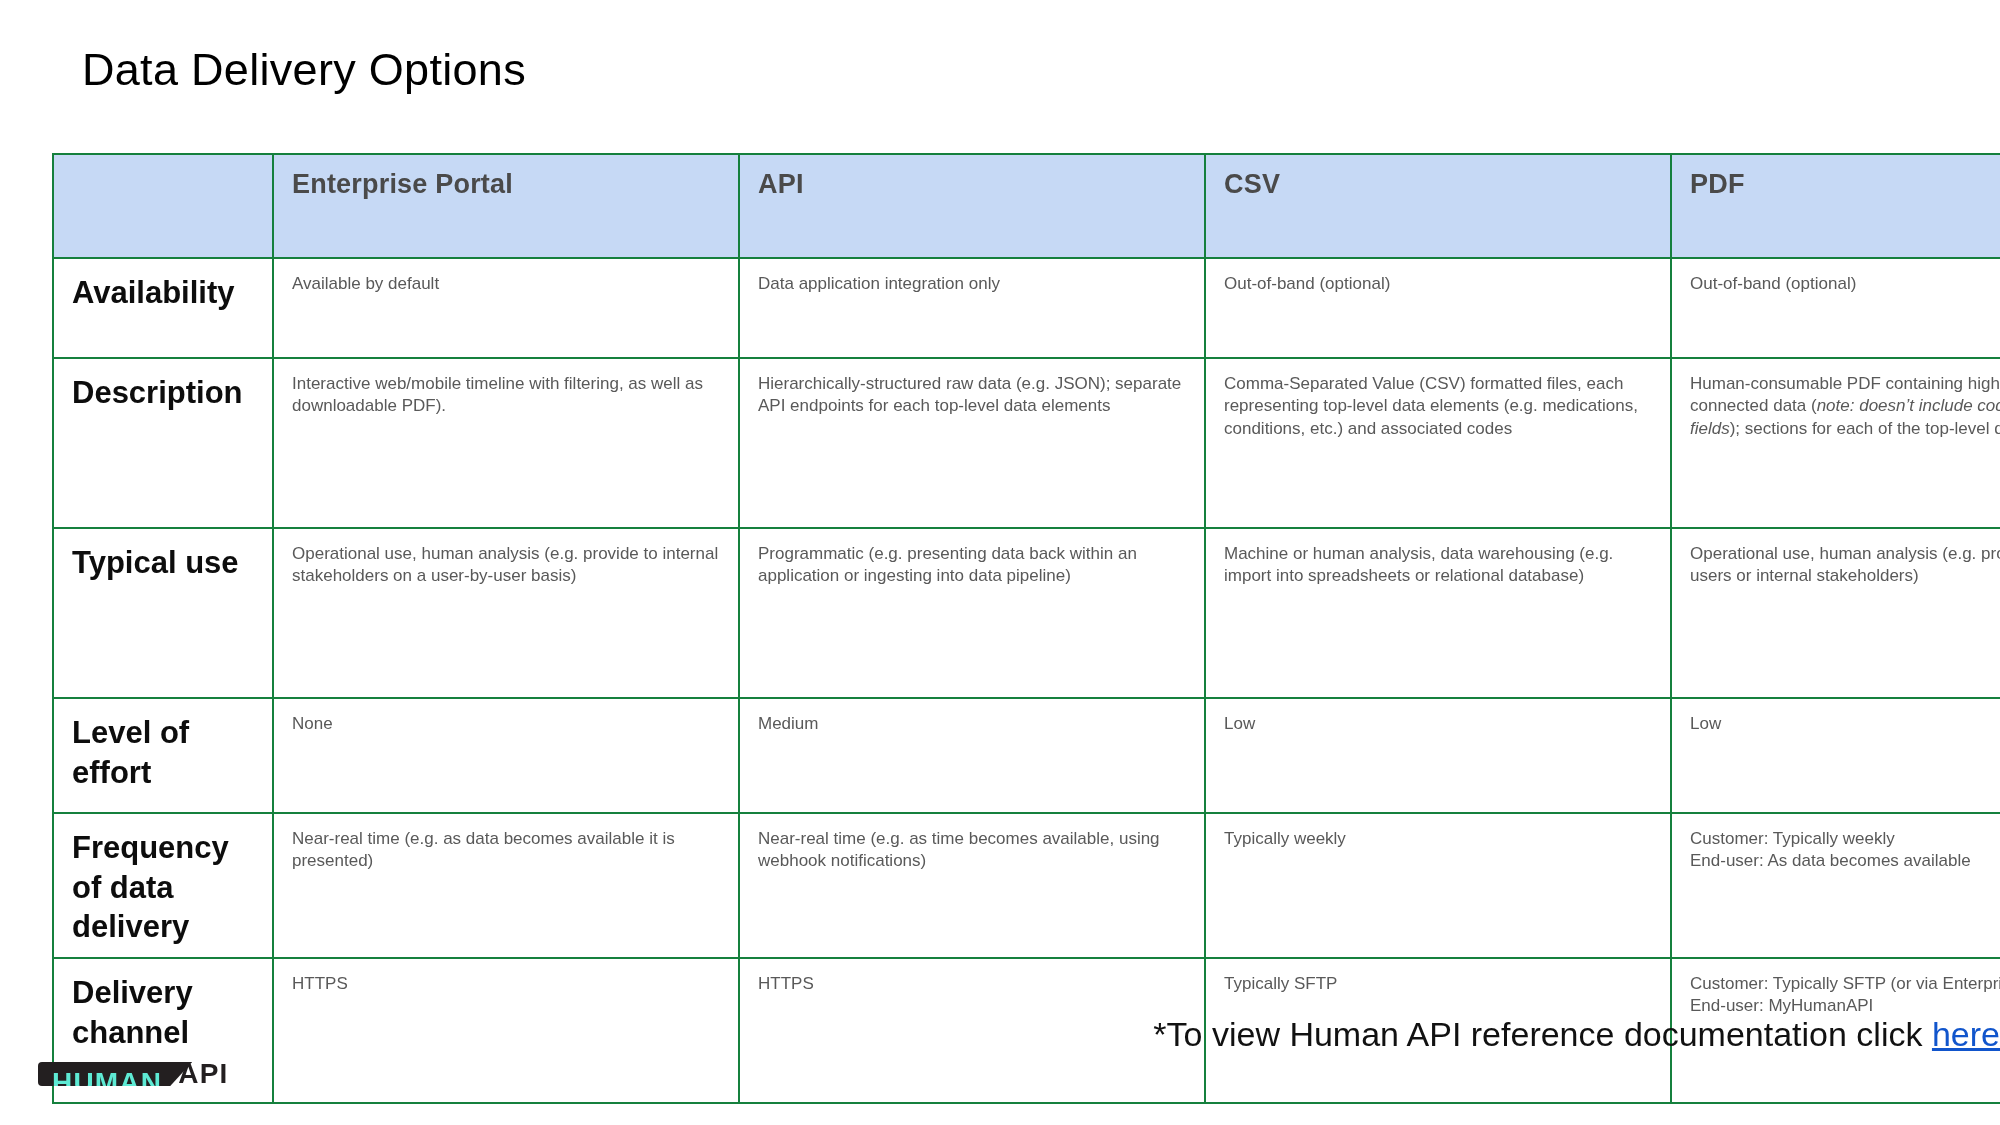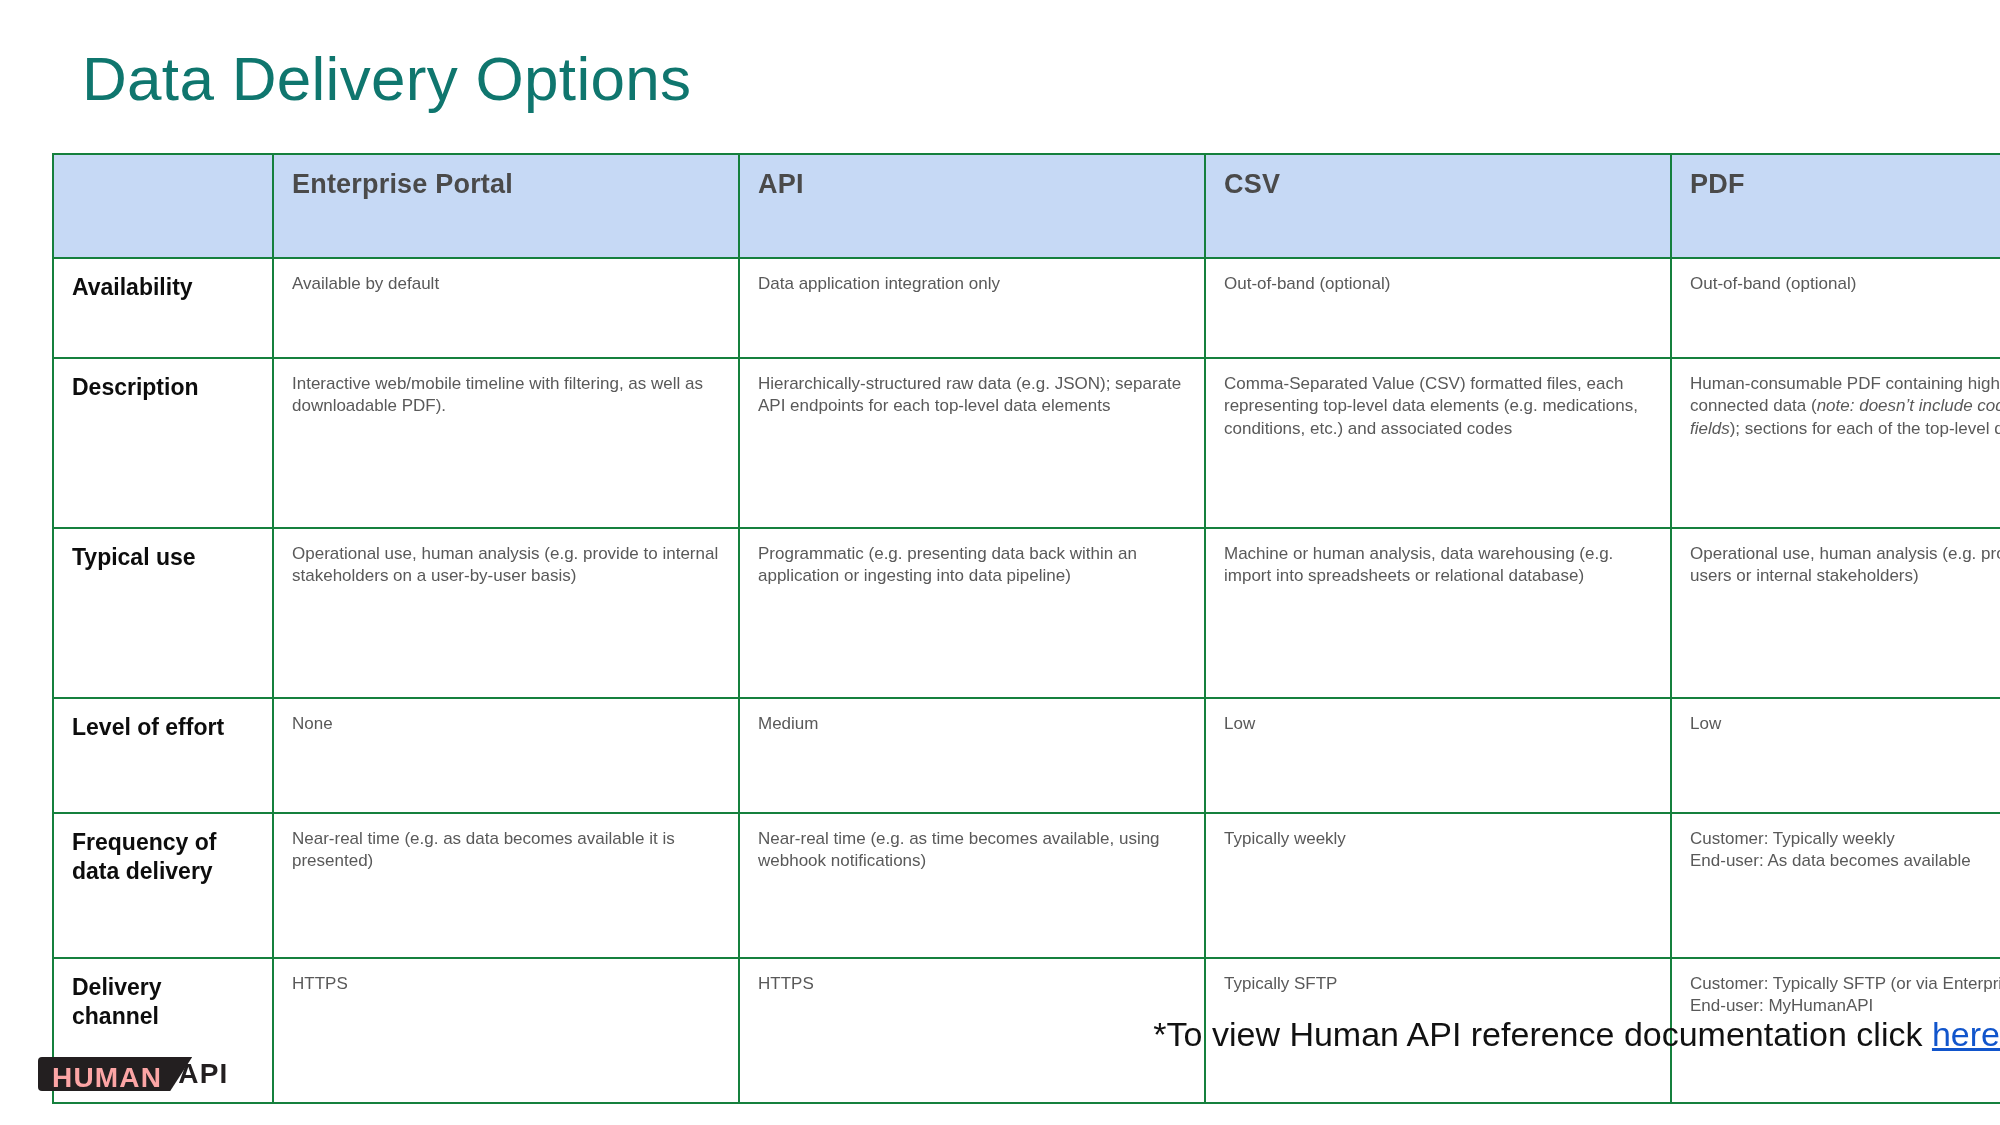--- a/index.html
+++ b/index.html
@@ -13,23 +13,23 @@
     position: relative;
     font-family: "Liberation Sans", sans-serif;
     overflow: hidden;
   }
 
   
   #slide-title {
     position: absolute;
     left: 82px;
     top: 46px;
-    font-size: 62px;
+    font-size: 45px;
     font-weight: 400;
-    color: #0f766e;
+    color: #000000;
     letter-spacing: 0.3px;
     line-height: 1.05;
     white-space: nowrap;
   }
 
   
   #options-table {
     position: absolute;
     left: 52px;
     top: 153px;
@@ -54,21 +54,21 @@
     padding-bottom: 0;
   }
   .th-label {
     font-size: 27px;
     font-weight: bold;
     color: #4a4a4a;
     letter-spacing: 0.2px;
   }
 
   .row-label {
-    font-size: 23px;
+    font-size: 31px;
     font-weight: bold;
     color: #0d0d0d;
     line-height: 1.28;
   }
   .cell-text {
     font-size: 17px;
     font-weight: 400;
     color: #595959;
     line-height: 1.32;
   }
@@ -103,26 +103,26 @@
     position: absolute;
     left: 38px;
     top: 1053px;
     height: 42px;
     display: flex;
     align-items: center;
   }
   .logo-badge {
     position: relative;
     background: #231f20;
-    color: #fca5a5;
+    color: #5eead4;
     font-size: 28px;
     font-weight: 700;
     letter-spacing: 1.2px;
     line-height: 42px;
-    height: 34px;
+    height: 24px;
     padding: 0 30px 0 14px;
     border-radius: 4px 0 0 4px;
     -webkit-clip-path: polygon(0 0, 100% 0, calc(100% - 22px) 100%, 0 100%);
     clip-path: polygon(0 0, 100% 0, calc(100% - 22px) 100%, 0 100%);
   }
   .logo-api {
     color: #231f20;
     font-size: 28px;
     font-weight: 700;
     letter-spacing: 1.2px;

